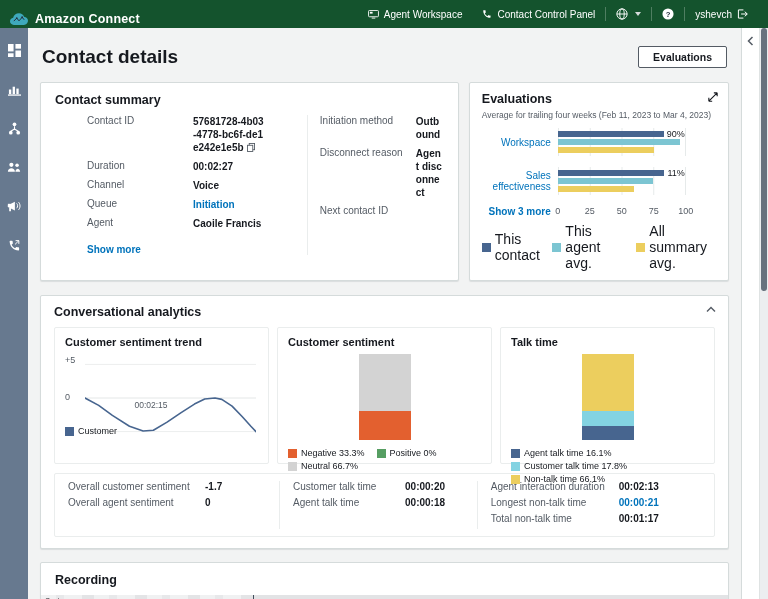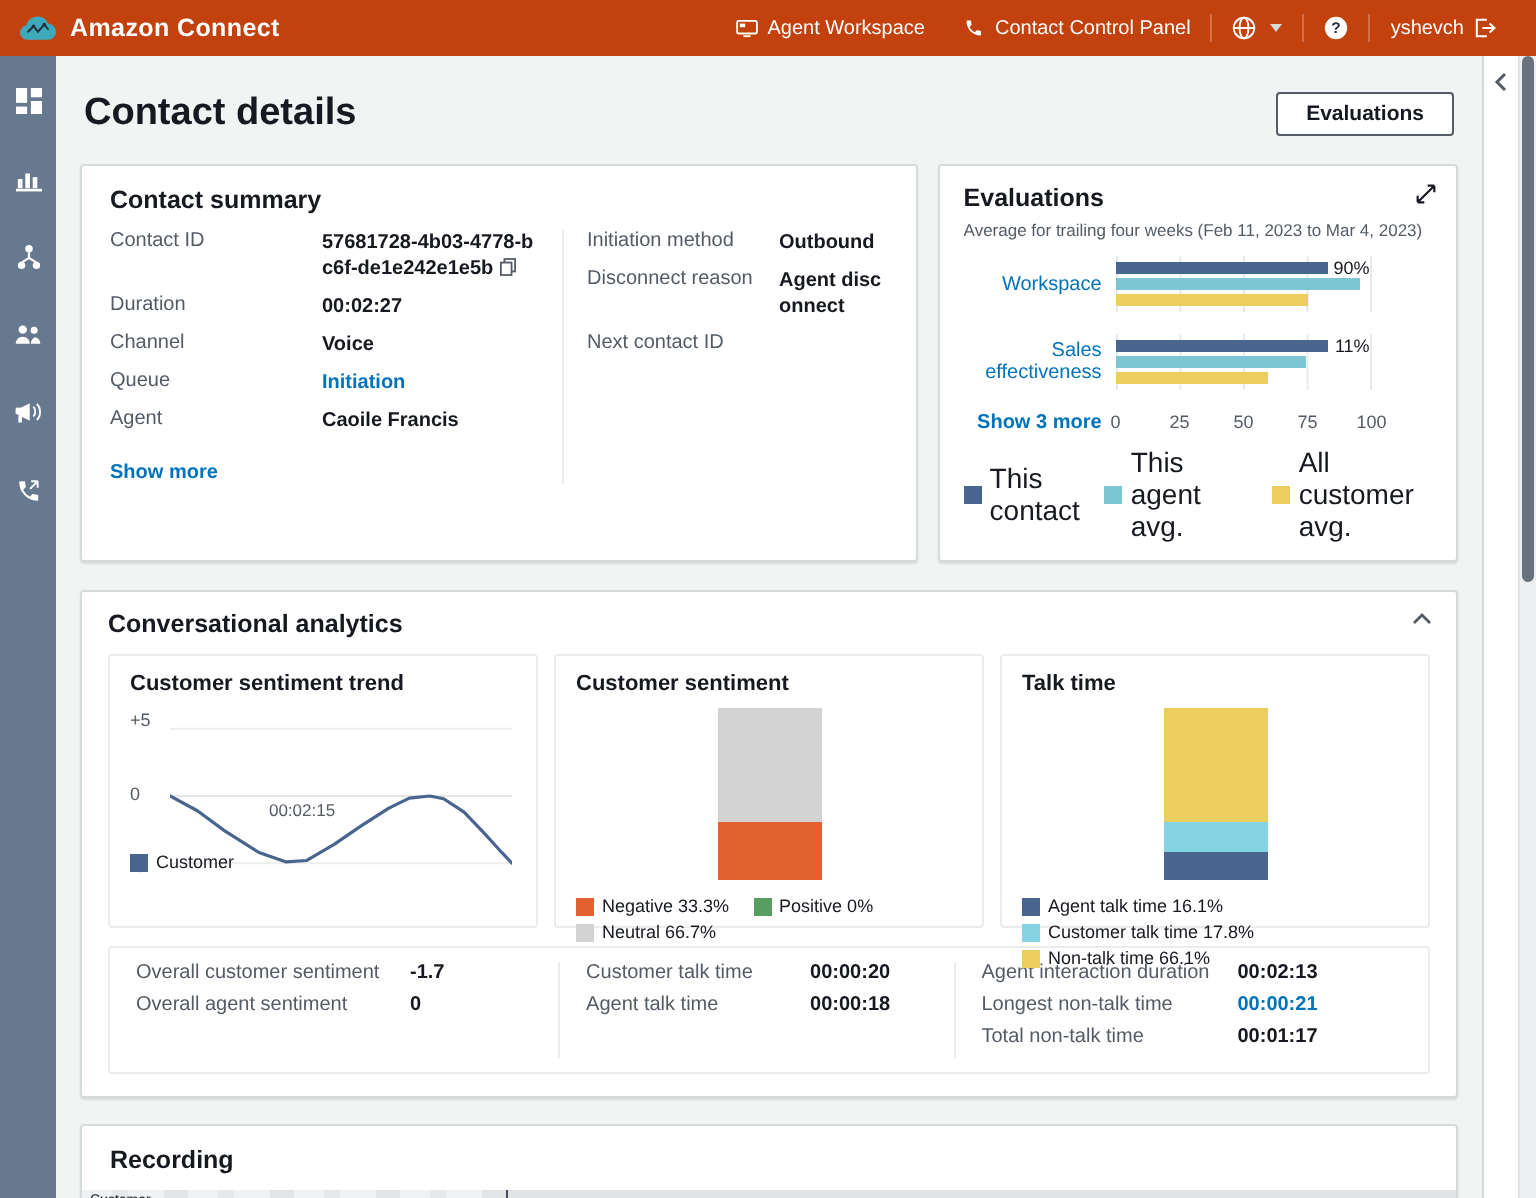--- a/index.html
+++ b/index.html
@@ -1,21 +1,21 @@
 <!DOCTYPE html>
 <html><head>
 <meta charset="utf-8">
 <style>
   * { margin:0; padding:0; box-sizing:border-box; }
   html,body { width:768px; height:599px; overflow:hidden; }
   body { font-family:"Liberation Sans", sans-serif; background:#f2f3f3; color:#16191f; }
   .app { width:768px; height:599px; display:flex; flex-direction:column; overflow:hidden; }
 
   
-  .topbar { height:28px; background:#c2410c; display:flex; align-items:center; padding:12px 10px; flex-shrink:0; }
+  .topbar { height:28px; background:#14532d; display:flex; align-items:flex-start; padding:12px 10px; flex-shrink:0; }
   .brand { display:flex; align-items:center; gap:7px; }
   .brand-name { color:#ffffff; font-size:12.5px; font-weight:bold; letter-spacing:.2px; }
   .topbar-right { margin-left:auto; display:flex; align-items:center; height:100%; }
   .tb-item { display:flex; align-items:center; gap:5px; color:#ffffff; font-size:10px; padding:0 10px; height:100%; cursor:pointer; }
   .tb-sep { width:1px; height:14px; background:rgba(255,255,255,.25); }
   .caret { width:0; height:0; border-left:3px solid transparent; border-right:3px solid transparent; border-top:4px solid #d5dbdb; margin-left:2px; }
 
   
   .shell { flex:1; display:flex; overflow:hidden; }
   .sidebar { width:28px; background:#67798f; display:flex; flex-direction:column; align-items:center; padding-top:12px; gap:19px; flex-shrink:0; }
@@ -28,21 +28,21 @@
   .btn { background:#ffffff; border:1px solid #545b64; border-radius:2px; font-size:10.5px; font-weight:bold; color:#16191f; padding:4px 14px; cursor:pointer; font-family:inherit; }
 
   .card { background:#ffffff; border:1px solid #d5dbdb; border-radius:2px; box-shadow:0 1px 1px rgba(0,28,36,.1); }
   .link { color:#0073bb; cursor:pointer; }
 
   
   .row1 { display:flex; gap:10px; }
   .summary-card { flex:1.66; padding:10px 14px; }
   .card-title { font-size:12.5px; font-weight:bold; margin-bottom:8px; }
   .summary-cols { display:flex; }
-  .sum-col { font-size:10px; }
+  .sum-col { font-size:10px;margin-left:32px; }
   .sum-col.left { width:58%; padding-right:10px; }
   .sum-col.right { width:42%; padding-left:12px; border-left:1px solid #eaeded; }
   .f-row { display:grid; grid-template-columns:106px 1fr; margin-bottom:6px; }
   .sum-col.right .f-row { grid-template-columns:96px 1fr; }
   .f-label { color:#545b64; }
   .f-value { font-weight:bold; word-break:break-all; line-height:1.3; }
   .f-value.link { font-weight:bold; }
   .copy-icon { display:inline-block; vertical-align:-1px; margin-left:3px; cursor:pointer; }
   .show-more { font-size:10px; font-weight:bold; margin-top:8px; display:inline-block; }
 
@@ -336,21 +336,21 @@
             <span class="leg-item">
                 <span class="sq" style="background: rgb(71, 101, 143);"></span>
                 <span>This contact</span>
               </span>
             <span class="leg-item">
                 <span class="sq" style="background: rgb(124, 197, 210);"></span>
                 <span>This agent avg.</span>
               </span>
             <span class="leg-item">
                 <span class="sq" style="background: rgb(236, 206, 94);"></span>
-                <span>All customer avg.</span>
+                <span>All summary avg.</span>
               </span>
           </div>
         </section>
       </div>
 
       <section class="card analytics-card">
         <div class="collapse-btn">
           <svg width="10" height="7" viewBox="0 0 10 7">
               <path d="M1 5.5L5 1.5L9 5.5" stroke="#545b64" stroke-width="1.4" fill="none"></path>
             </svg>

